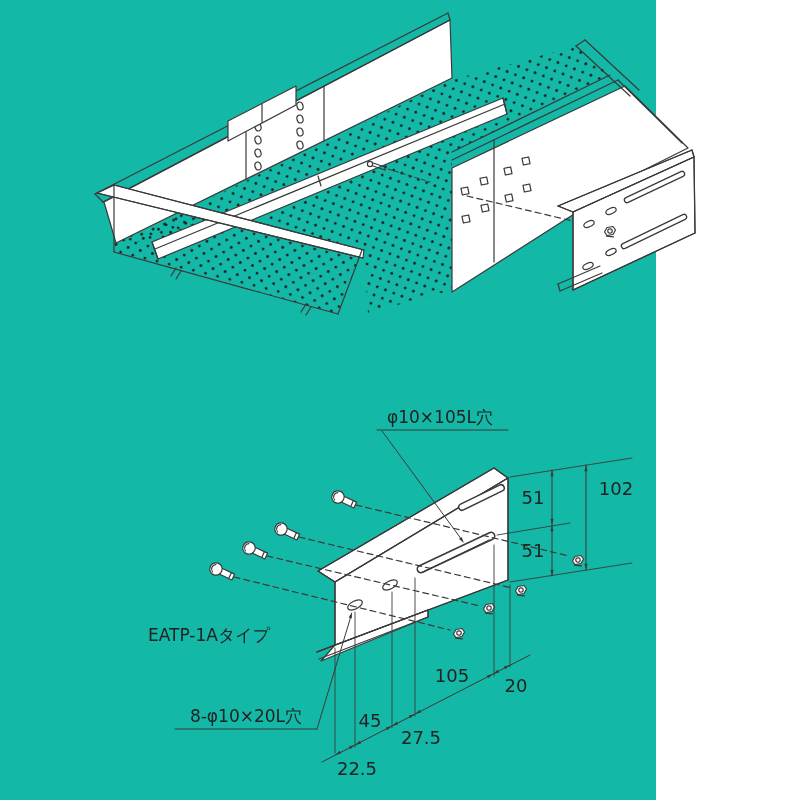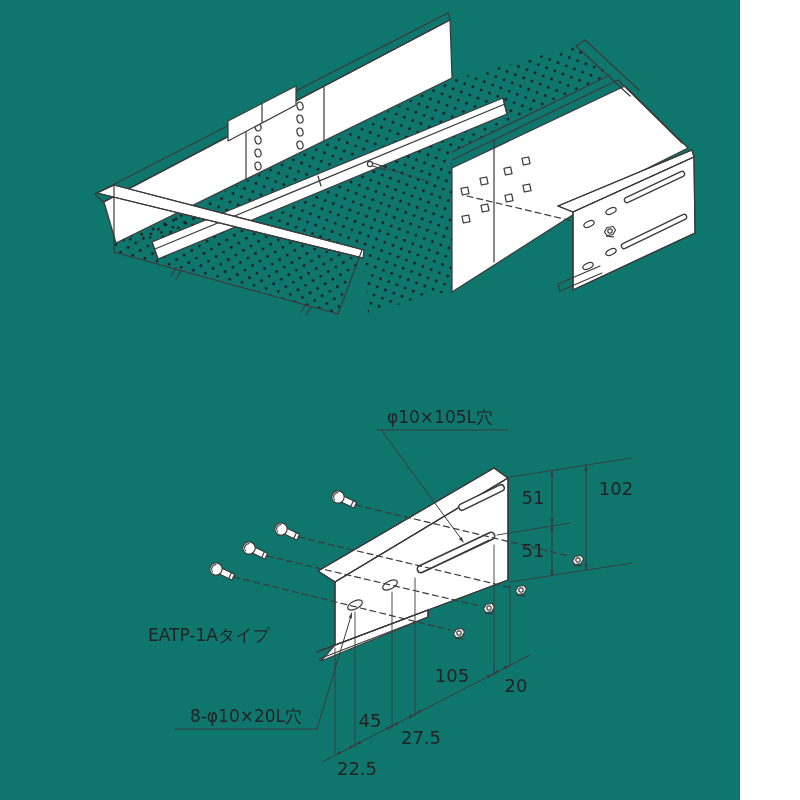--- a/index.html
+++ b/index.html
@@ -1,16 +1,16 @@
 <!DOCTYPE html>
 <html><head>
 <meta charset="utf-8">
 <style>
   html,body{margin:0;padding:0;background:#ffffff;}
-  .page{width:740px;height:800px;position:relative;background:#0f766e;
+  .page{width:656px;height:800px;position:relative;background:#14b8a6;
         font-family:"DejaVu Sans","Liberation Sans",sans-serif;}
   svg{display:block;}
   text{fill:#222222;}
   .dim{font-size:18px;}
   .callout{font-size:17px;}
   .typelabel{font-size:17px;}
 </style>
 </head>
 <body>
 

